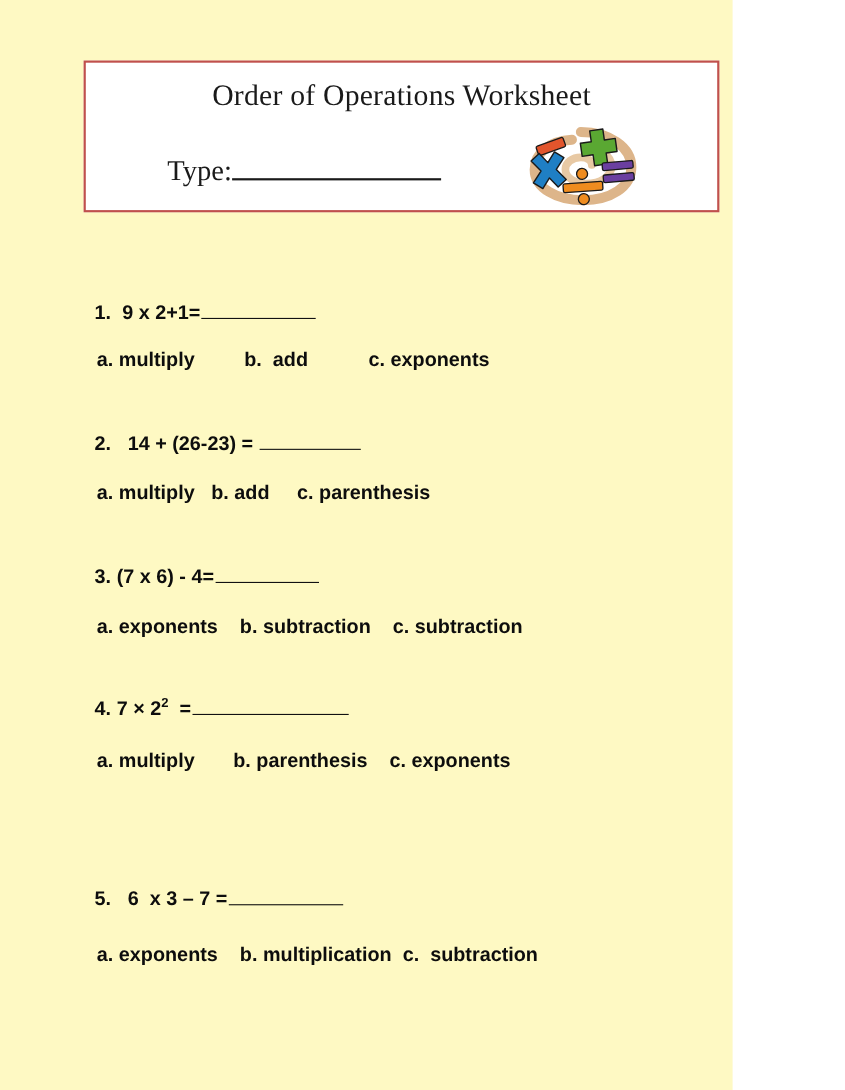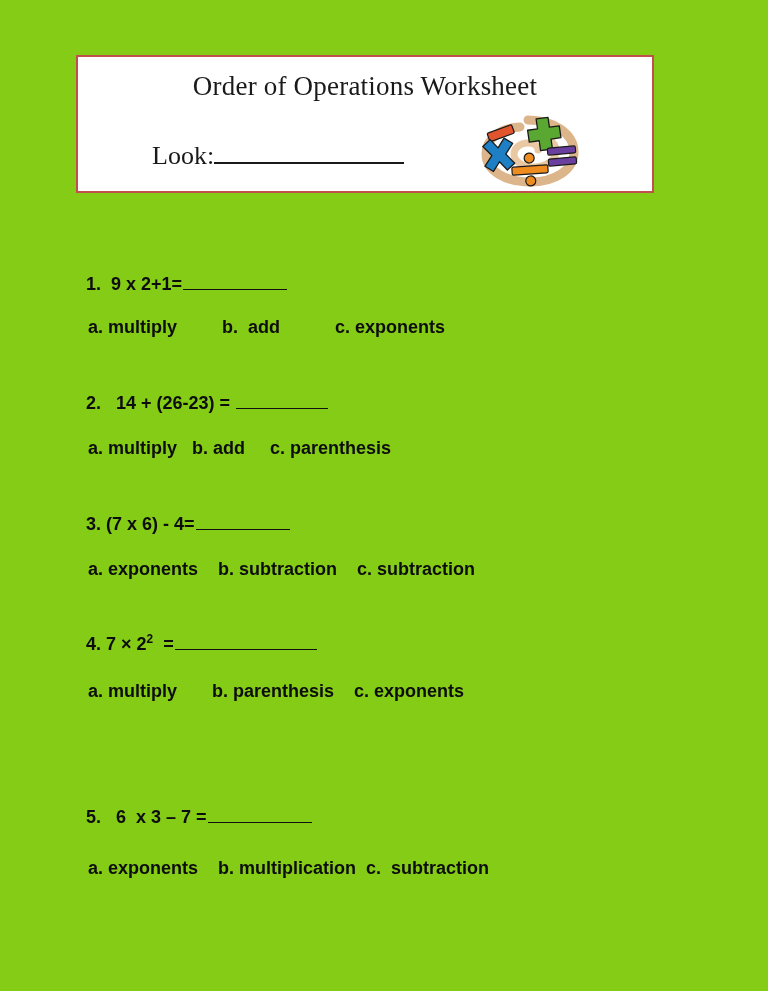--- a/index.html
+++ b/index.html
@@ -10,23 +10,23 @@
     width: 768px;
     height: 991px;
     background: #ffffff;
     font-family: "Liberation Serif", serif;
     position: relative;
     overflow: hidden;
   }
 
   .page {
     position: relative;
-    width: 768px;
+    width: 666px;
     height: 991px;
-    background: #84cc16;
+    background: #fef9c3;
   }
 
   
   .header-box {
     position: absolute;
     left: 76px;
     top: 55px;
     width: 578px;
     height: 138px;
     border: 2px solid #c0504d;
@@ -155,21 +155,21 @@
 </style>
 </head>
 <body>
 
 <div class="page">
 
   <div class="header-box">
     <div class="worksheet-title">Order of Operations Worksheet</div>
 
     <div class="name-row">
-      <span class="name-label">Look:</span>
+      <span class="name-label">Type:</span>
       <span class="name-blank"></span>
     </div>
 
     <div class="clipart">
       <svg viewBox="0 0 116 76" width="116" height="76" xmlns="http://www.w3.org/2000/svg">
 
         <g>
           <path d="M58 8 C84 8 104 22 104 40 C104 58 85 70 60 70 C36 70 16 59 16 42 C16 27 30 16 50 15" fill="none" stroke="#ddb58a" stroke-width="9" stroke-linecap="round"></path>
           <path d="M62 22 C76 22 86 30 86 39 C86 48 76 55 63 55 C52 55 44 49 44 42 C44 36 50 31 58 31 C64 31 68 34 68 38" fill="none" stroke="#e8c9a4" stroke-width="7" stroke-linecap="round"></path>
         </g>

